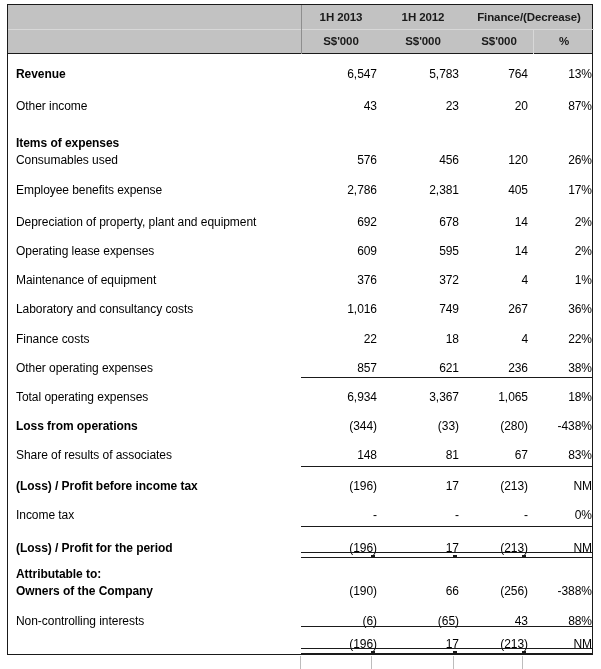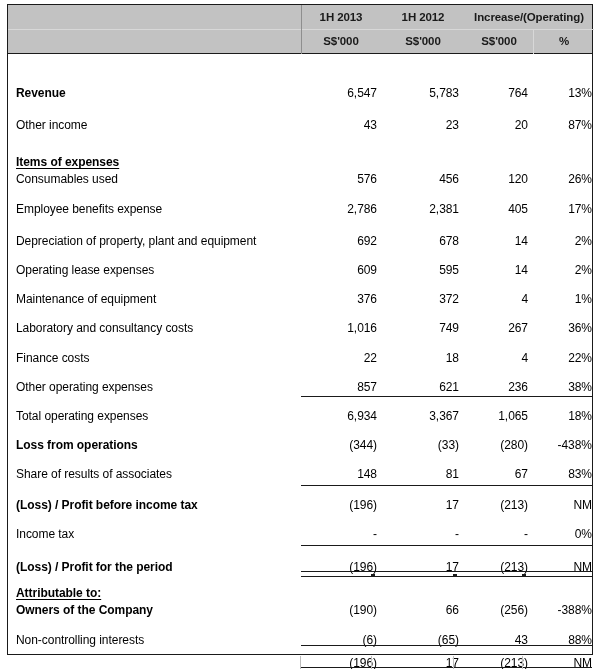--- a/index.html
+++ b/index.html
@@ -89,21 +89,21 @@
   .hdr-vsep-sub {
     position: absolute;
     width: 1px;
     background: #d8d8d8;
   }
 
   
   #body-area {
     position: absolute;
     left: 0;
-    top: 63px;
+    top: 44px;
     width: 100%;
     bottom: 0;
   }
 
   .row {
     position: absolute;
     left: 0;
     width: 100%;
     height: 0;
   }
@@ -114,21 +114,20 @@
     top: 0;
     font-size: 12px;
     line-height: 14px;
     white-space: nowrap;
     color: #000000;
     letter-spacing: -0.05px;
   }
   .label.bold { font-weight: bold; }
   .label.uline {
     font-weight: bold;
-    text-decoration: underline;
     text-underline-offset: 2px;
   }
 
   .num {
     position: absolute;
     top: 0;
     font-size: 12px;
     line-height: 14px;
     text-align: right;
     white-space: nowrap;
@@ -180,21 +179,21 @@
 
   <div id="table-frame">
 
     <div class="hdr-band">
 
       <div class="hdr-vsep" style="left:293px;"></div>
 
       <div class="hdr-row r1">
         <div class="hdr-cell" style="left:294px; width:78px;">1H 2013</div>
         <div class="hdr-cell" style="left:376px; width:78px;">1H 2012</div>
-        <div class="hdr-cell" style="left:456px; width:130px;">Increase/(Operating)</div>
+        <div class="hdr-cell" style="left:456px; width:130px;">Finance/(Decrease)</div>
       </div>
 
       <div class="hdr-hsep" style="left:0px; width:293px; top:24px;"></div>
       <div class="hdr-hsep" style="left:294px; width:292px; top:24px;"></div>
       <div class="hdr-vsep-sub" style="left:525px; top:25px; height:24px;"></div>
 
       <div class="hdr-row r2">
         <div class="hdr-cell" style="left:294px; width:78px;">S$'000</div>
         <div class="hdr-cell" style="left:376px; width:78px;">S$'000</div>
         <div class="hdr-cell" style="left:456px; width:70px;">S$'000</div>

